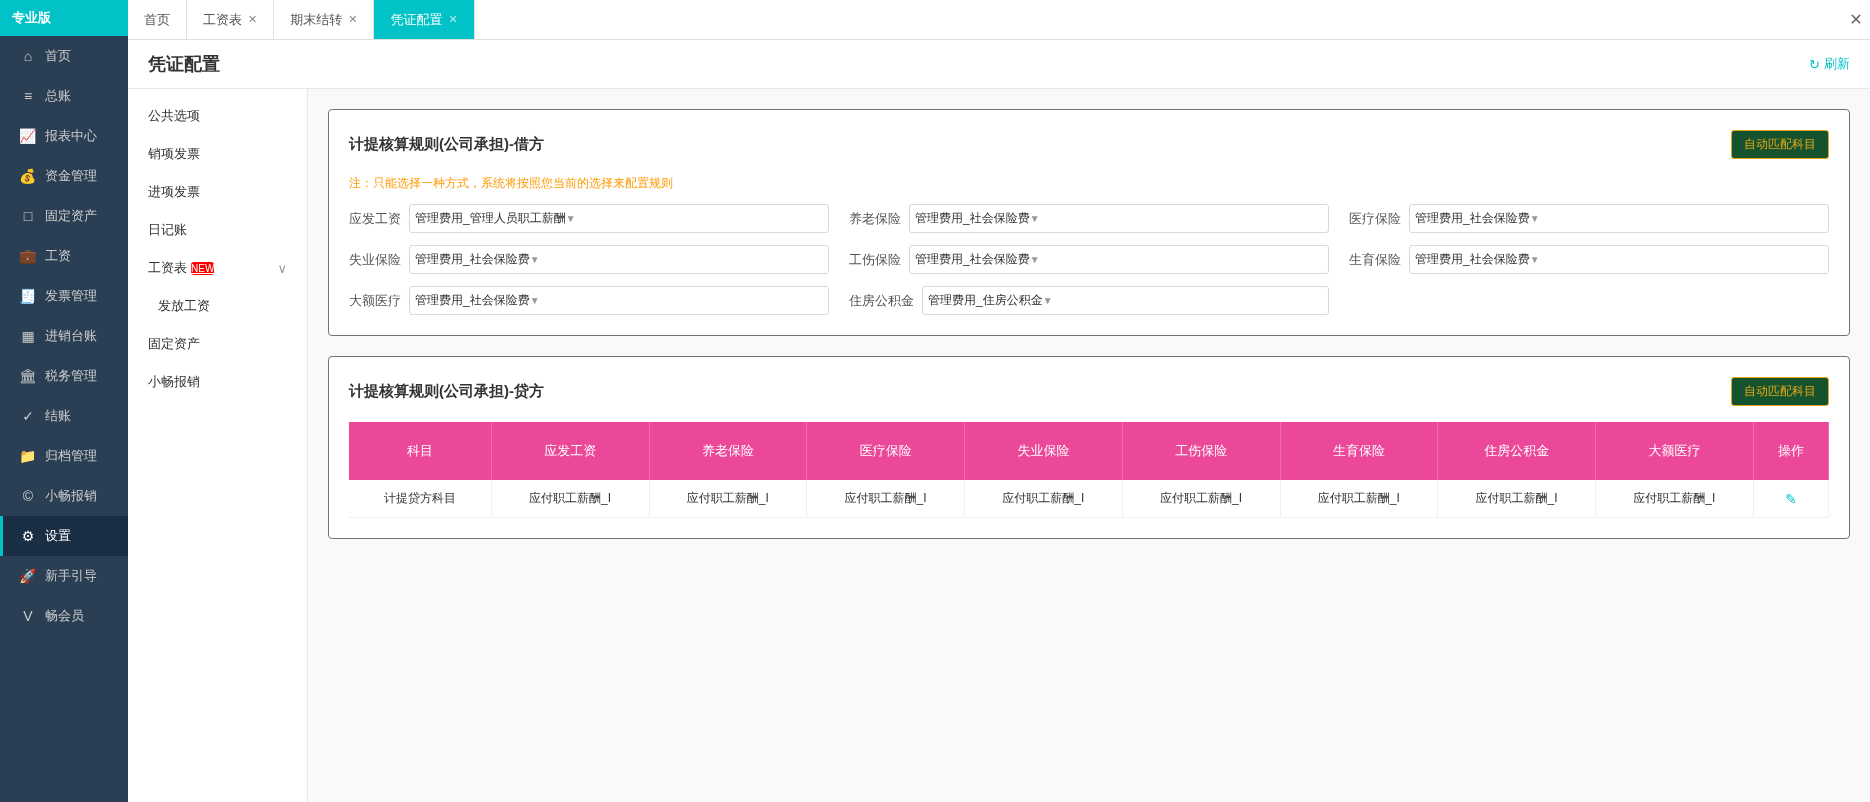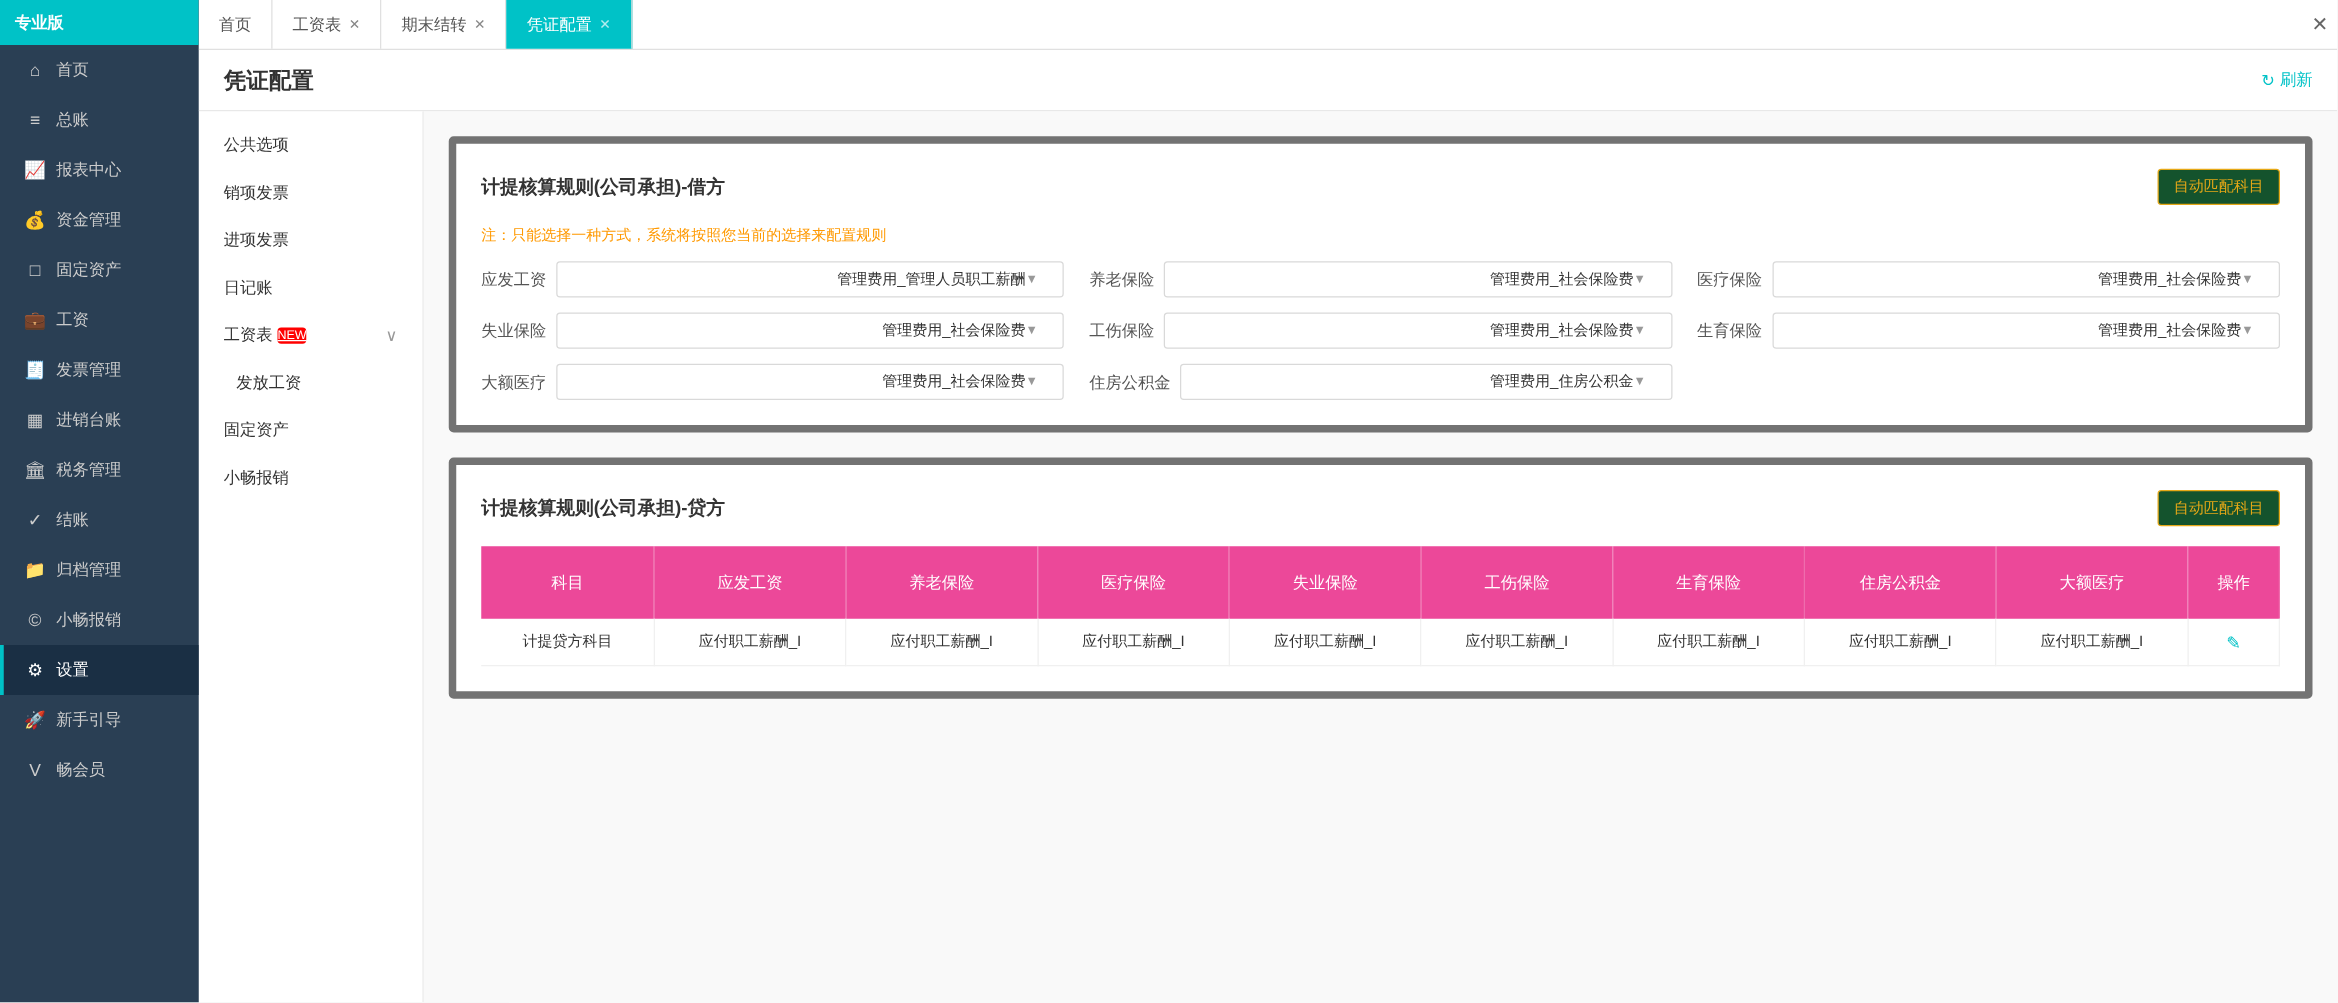--- a/index.html
+++ b/index.html
@@ -1,20 +1,20 @@
 <!DOCTYPE html>
 <html><head>
   <meta charset="utf-8">
   <style>
     * { box-sizing: border-box; margin: 0; padding: 0; }
     body { font-family: "Microsoft YaHei", Arial, sans-serif; font-size: 13px; display: flex; height: 802px; overflow: hidden; background: #f5f5f5; }
 
     
     .sidebar {
-      width: 159px;
+      width: 128px;
       background: #2a3f54;
       color: #ccc;
       display: flex;
       flex-direction: column;
       flex-shrink: 0;
       height: 100%;
       overflow-y: auto;
     }
     .sidebar-brand {
       background: #00c2c7;
@@ -163,21 +163,21 @@
     .main-panel {
       flex: 1;
       overflow-y: auto;
       padding: 20px;
       background: #f9f9f9;
     }
 
     
     .section {
       background: white;
-      border: 6px solid #737373;
+      border: 1px solid #737373;
       border-radius: 4px;
       margin-bottom: 20px;
       padding: 20px;
     }
     .section-header {
       display: flex;
       align-items: center;
       justify-content: space-between;
       margin-bottom: 16px;
     }
@@ -249,27 +249,27 @@
     .form-label {
       color: #555;
       font-size: 13px;
       flex-shrink: 0;
       min-width: 48px;
     }
     .form-select {
       flex: 1;
       border: 1px solid #d9d9d9;
       border-radius: 3px;
-      padding: 5px 20px;
+      padding: 5px 5px;
       font-size: 12px;
       color: #333;
       background: white;
       display: flex;
       align-items: center;
-      justify-content: flex-end;
+      justify-content: flex-start;
       cursor: pointer;
       min-width: 0;
     }
     .form-select-text {
       overflow: hidden;
       text-overflow: ellipsis;
       white-space: nowrap;
       font-size: 12px;
     }
     .select-arrow { color: #999; font-size: 10px; flex-shrink: 0; }

